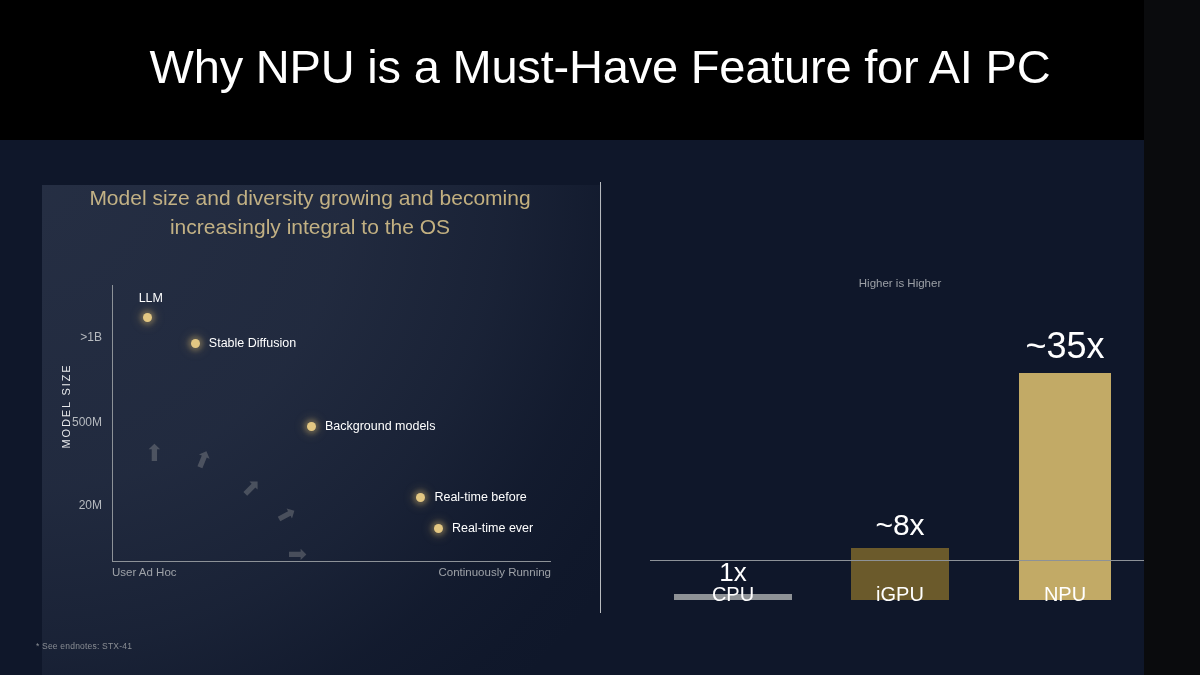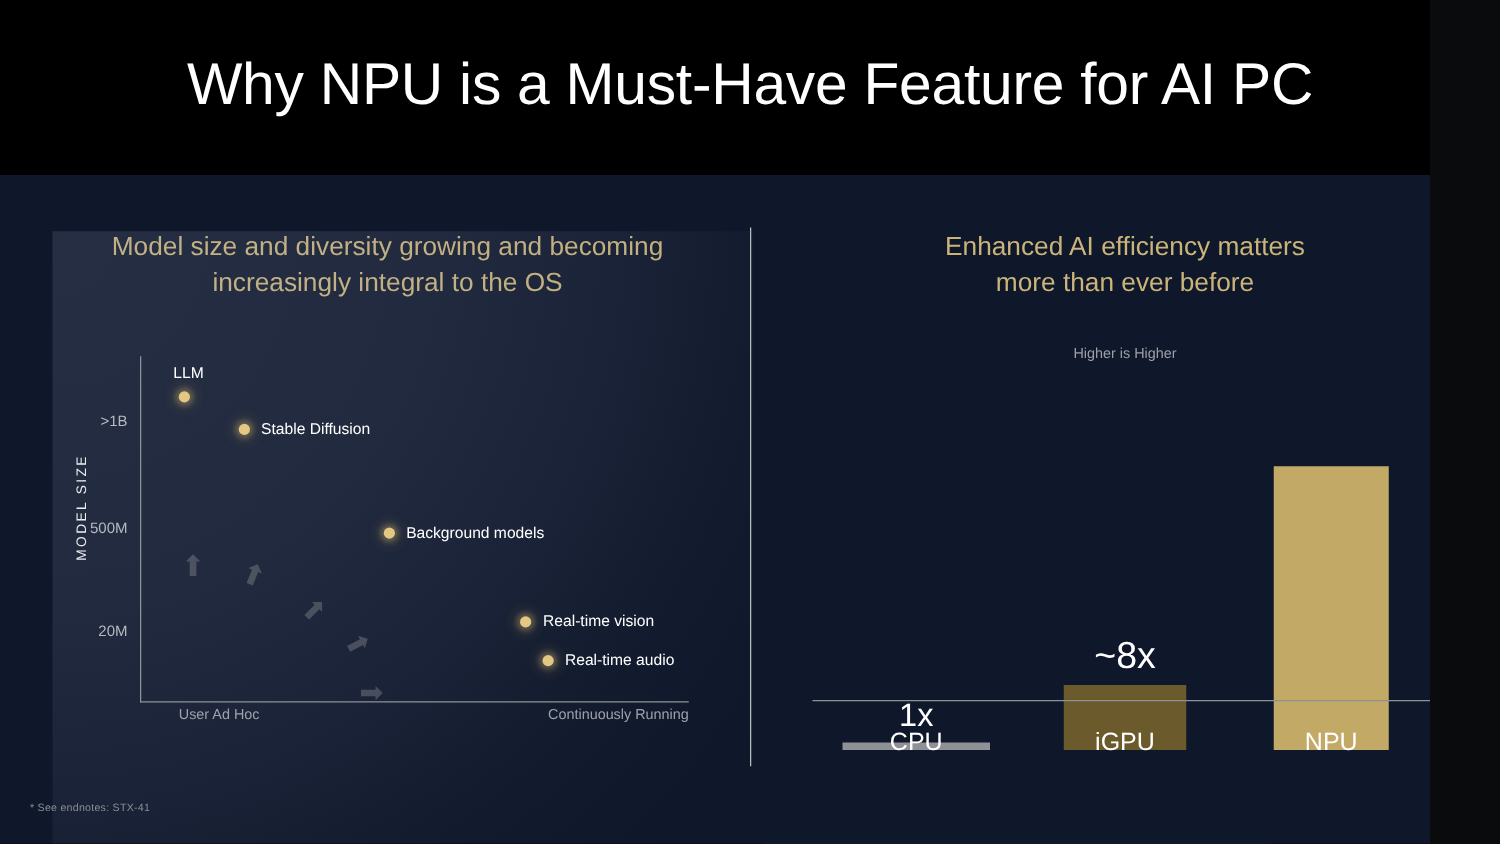--- a/index.html
+++ b/index.html
@@ -199,21 +199,21 @@
     position: absolute;
     top: 583px;
     text-align: center;
     color: #ffffff;
     font-size: 20px;
   }
 
   
   .footnote {
     position: absolute;
-    left: 24px; top: 641px;
+    left: 36px; top: 641px;
     color: #8a8e94;
     font-size: 8.5px;
     letter-spacing: 0.2px;
   }
 </style>
 </head>
 <body>
 
 <div id="slide">
 
@@ -244,53 +244,50 @@
         <div class="dot-group" style="left: 78.84px; top: 53.82px;">
           <div class="dot"></div>
           <div class="dot-label right">Stable Diffusion</div>
         </div>
         <div class="dot-group" style="left: 194.91px; top: 136.62px;">
           <div class="dot"></div>
           <div class="dot-label right">Background models</div>
         </div>
         <div class="dot-group" style="left: 304.41px; top: 208.38px;">
           <div class="dot"></div>
-          <div class="dot-label right">Real-time vision</div>
+          <div class="dot-label right">Real-time before</div>
         </div>
         <div class="dot-group" style="left: 321.93px; top: 238.74px;">
           <div class="dot"></div>
-          <div class="dot-label right">Real-time audio</div>
+          <div class="dot-label right">Real-time ever</div>
         </div>
       </div>
   </div>
   <div class="axis-y"></div>
   <div class="axis-x"></div>
   <div id="scatter-yticks">
       <div class="ytick" style="left: 32px; top: 330px;">&gt;1B</div>
       <div class="ytick" style="left: 32px; top: 415px;">500M</div>
       <div class="ytick" style="left: 32px; top: 498px;">20M</div>
     </div>
   <div id="scatter-xticks">
-      <div class="xtick" style="left: 112px; margin-left: 31px;">User Ad Hoc</div>
+      <div class="xtick" style="left: 112px;">User Ad Hoc</div>
       <div class="xtick" style="left: 410px; width: 141px; text-align: right;">Continuously Running</div>
     </div>
   <div class="axis-title-y">MODEL SIZE</div>
 
-  <div class="panel-heading" id="right-heading">
-    <div>Enhanced AI efficiency matters</div>
-    <div>more than ever before</div>
-  </div>
   <div class="sub-caption-2">Higher is Higher</div>
 
   <div id="bar-chart">
       <div class="bar" style="left: 24px; width: 118px; height: 6.5px; background: rgb(142, 146, 150);"></div>
       <div class="bar-value" style="font-size: 26px; left: 3px; width: 160px; bottom: 12.5px; position: absolute; margin-top: 10px;">1x</div>
       <div class="bar" style="left: 201px; width: 98px; height: 52px; background: rgb(107, 90, 43);"></div>
       <div class="bar-value" style="font-size: 30px; left: 170px; width: 160px; bottom: 58px; position: absolute;">~8x</div>
       <div class="bar" style="left: 369px; width: 92px; height: 227.5px; background: rgb(194, 170, 102);"></div>
+      <div class="bar-value" style="font-size: 36px; left: 335px; width: 160px; bottom: 233.5px; position: absolute;">~35x</div>
     </div>
   <div class="bar-baseline"></div>
   <div id="bar-cats">
       <div class="bar-cat" style="left: 653px; width: 160px;">CPU</div>
       <div class="bar-cat" style="left: 820px; width: 160px;">iGPU</div>
       <div class="bar-cat" style="left: 985px; width: 160px;">NPU</div>
     </div>
 
   <div class="footnote">* See endnotes: STX-41</div>
 

